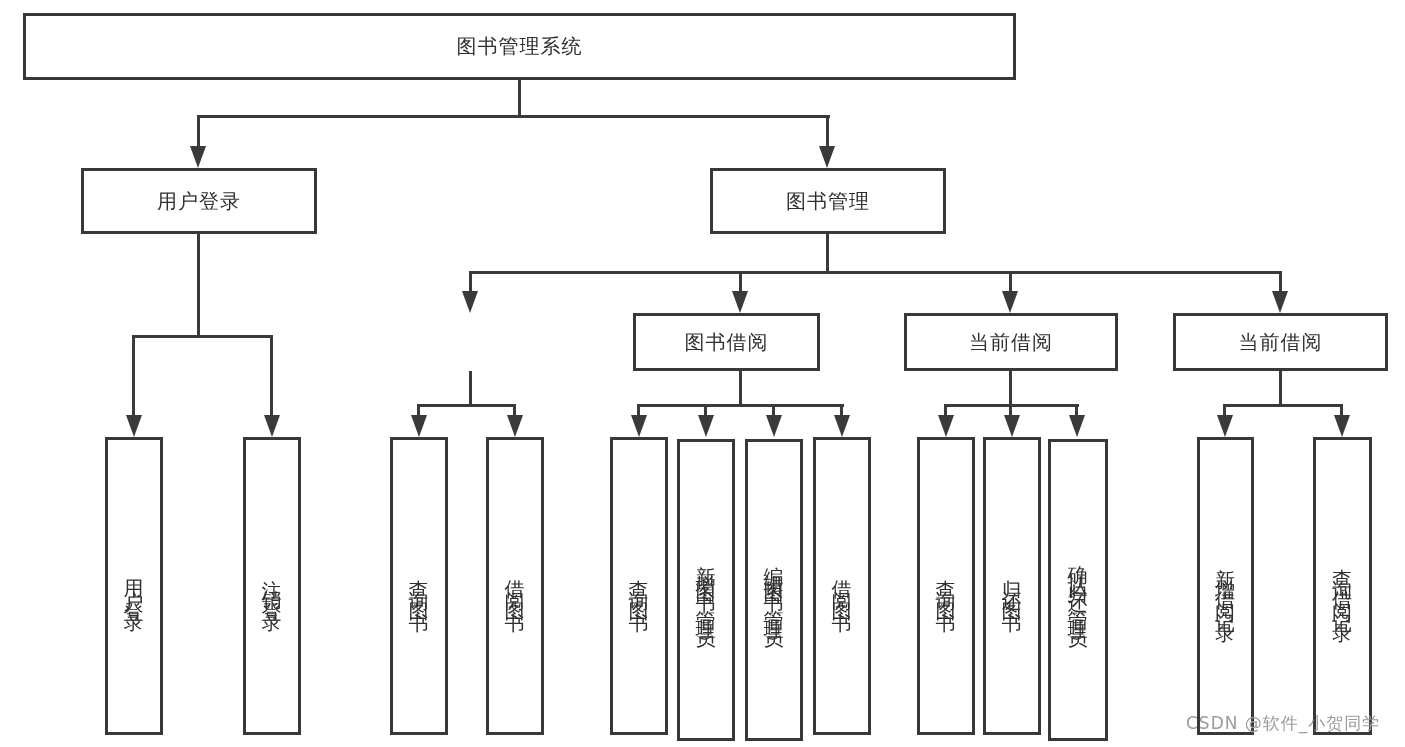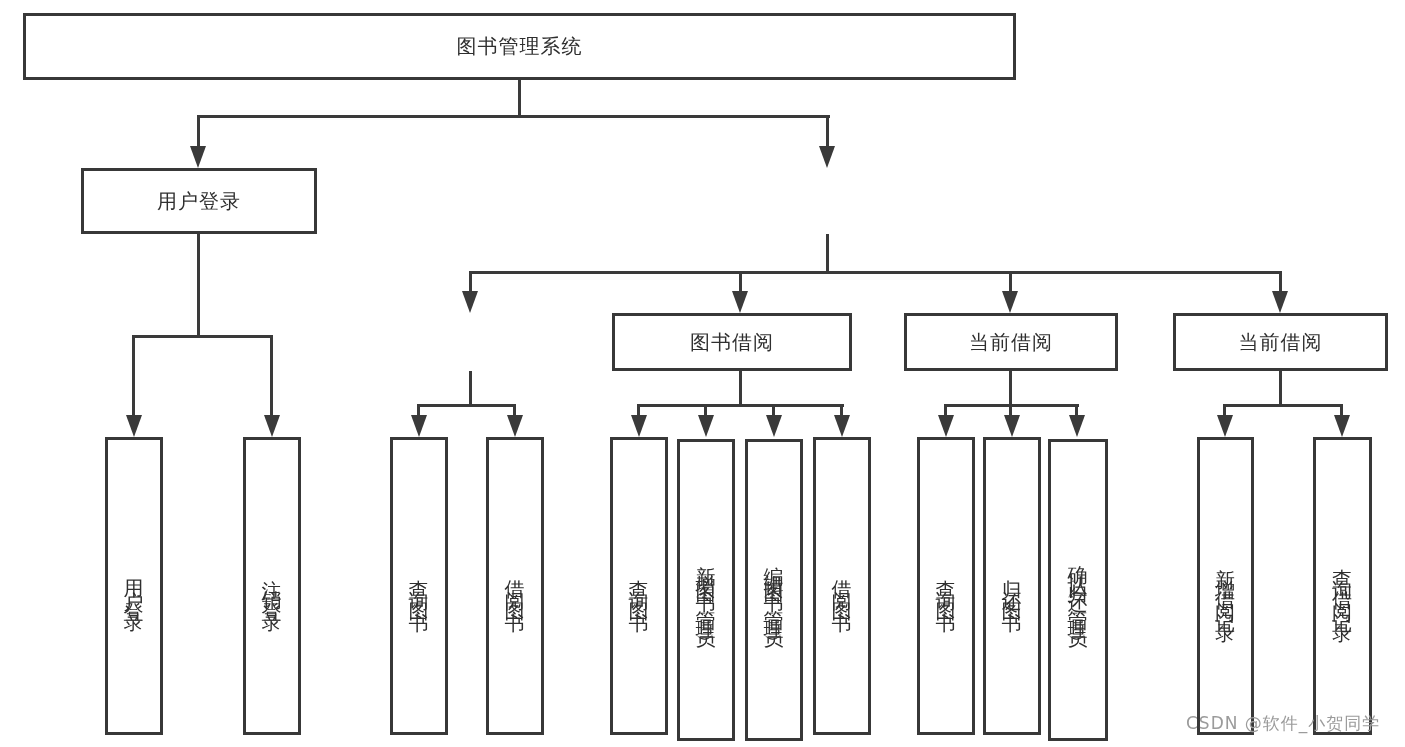--- a/index.html
+++ b/index.html
@@ -96,23 +96,26 @@
   <div class="arrow" style="left:1334px;top:415px;"></div>
 
   <div class="hbox" style="left:23px;top:13px;width:993px;height:67px;">
     <span>图书管理系统</span>
   </div>
 
   <div class="hbox" style="left:81px;top:168px;width:236px;height:66px;">
     <span>用户登录</span>
   </div>
 
+  <div class="hbox" style="left:710px;top:168px;width:236px;height:66px;">
+    <span>图书管理</span>
+  </div>
 
 
-  <div class="hbox" style="left:612px;top:313px;width:240px;height:58px;">
+  <div class="hbox" style="left:633px;top:313px;width:187px;height:58px;">
     <span>图书借阅</span>
   </div>
 
   <div class="hbox" style="left:904px;top:313px;width:214px;height:58px;">
     <span>当前借阅</span>
   </div>
 
   <div class="hbox" style="left:1173px;top:313px;width:215px;height:58px;">
     <span>当前借阅</span>
   </div>

